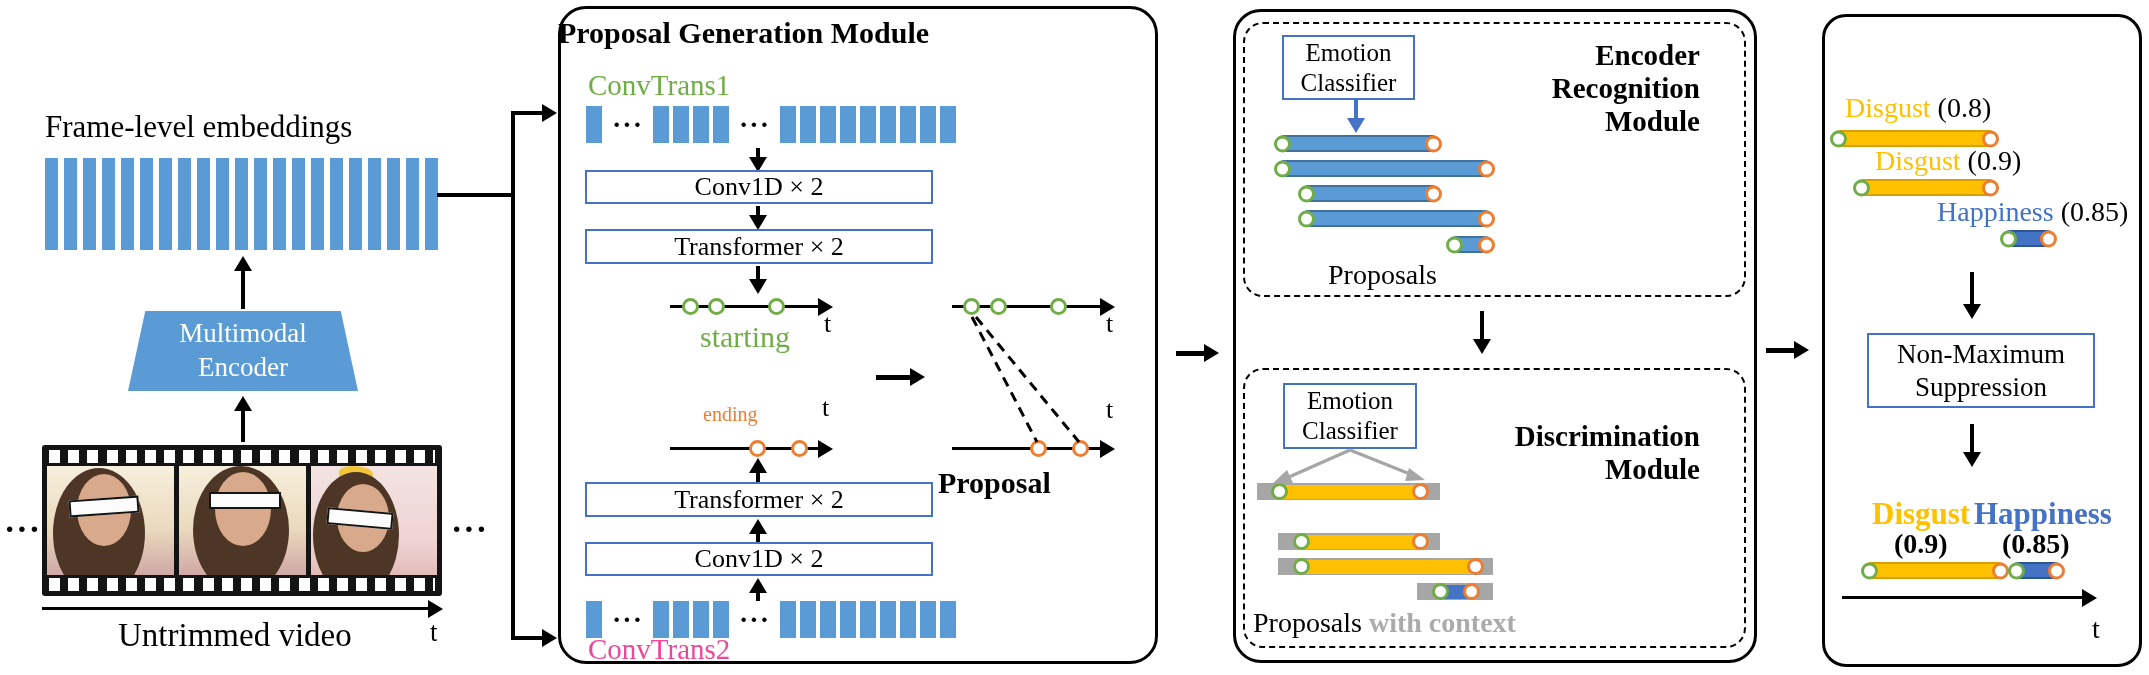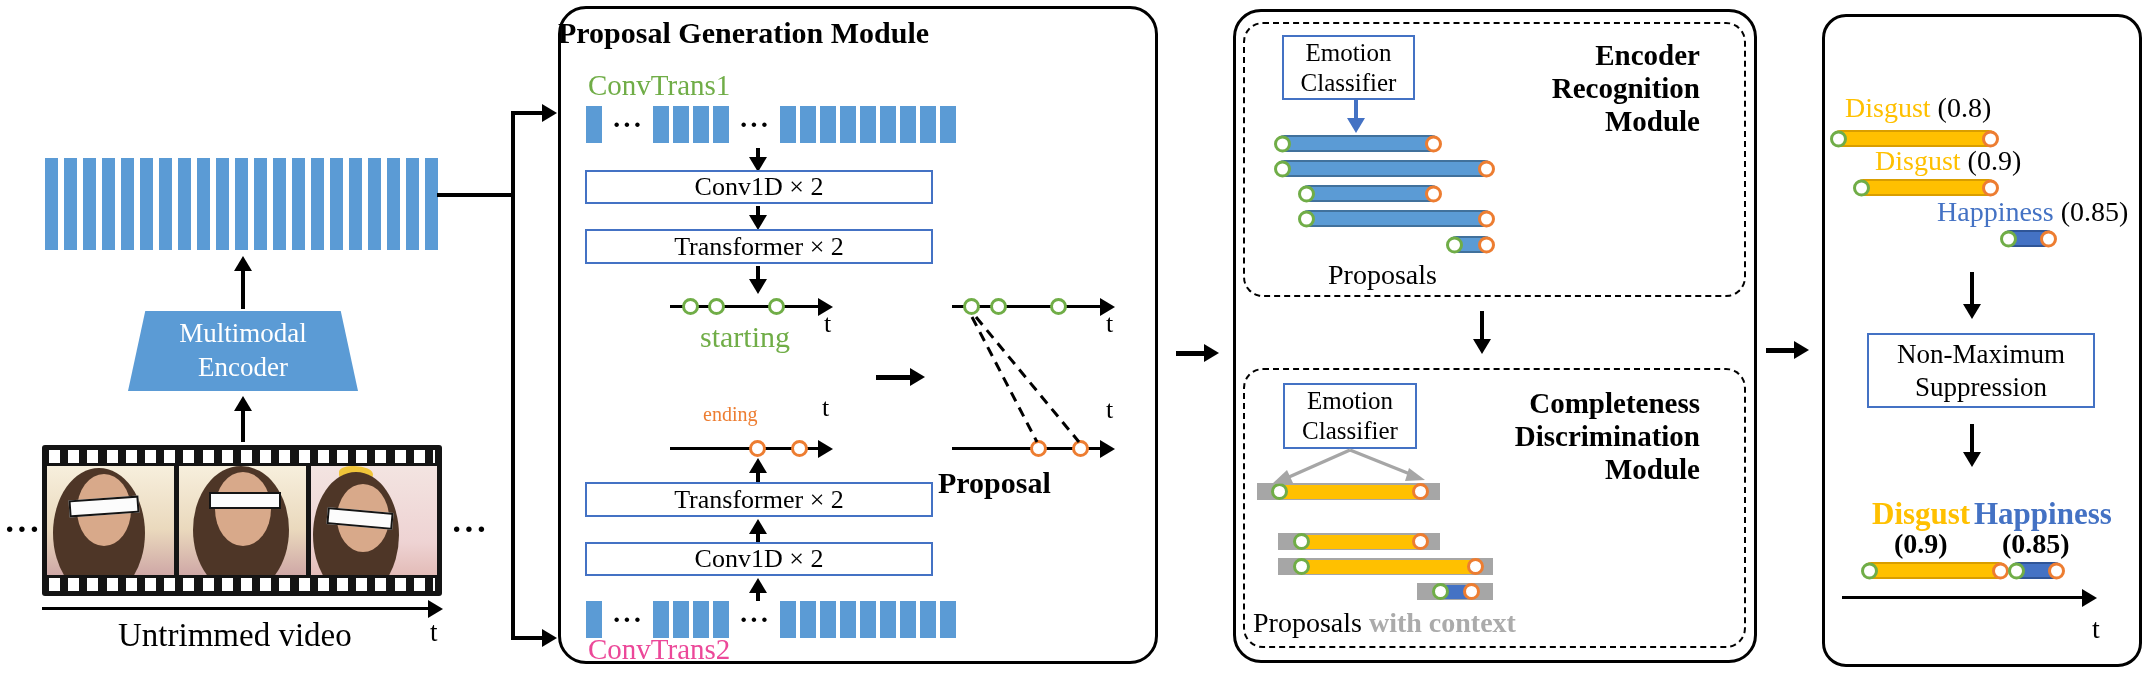--- a/index.html
+++ b/index.html
@@ -62,20 +62,21 @@
   .face{position:absolute;border-radius:50%;background:#d8a98a;}
   .censor{position:absolute;background:#fcfcfc;border:2.5px solid #141414;}
   .hclip{position:absolute;background:#f0c53a;border-radius:40% 60% 50% 50%;}
   .svg-overlay{position:absolute;left:0;top:0;}
 </style>
 </head>
 <body>
 
 <div id="canvas">
 
+  <div class="lbl center" style="left:45px;top:110px;width:392px;font-size:31px;">Frame-level embeddings</div>
 
   <div class="ebars" style="left:45px;top:158px;">
       <div class="ebar"></div>
       <div class="ebar"></div>
       <div class="ebar"></div>
       <div class="ebar"></div>
       <div class="ebar"></div>
       <div class="ebar"></div>
       <div class="ebar"></div>
       <div class="ebar"></div>
@@ -329,21 +330,20 @@
   <div class="ctxbar" style="left:1417px;top:583px;width:76px;">
     <span class="fill blue" style="left:21px;width:35px;"></span>
     <span class="circ" style="left:15px;"></span>
     <span class="circ o" style="left:46px;"></span>
   </div>
 
   <div class="lbl" style="left:1253px;top:608px;font-size:28px;">
     <span>Proposals</span><span style="color:#ABABAB;font-weight:bold;"> with context</span>
   </div>
 
-  <div class="lbl right bold" style="left:1440px;top:388px;width:260px;font-size:29px;">Completeness</div>
   <div class="lbl right bold" style="left:1440px;top:421px;width:260px;font-size:29px;">Discrimination</div>
   <div class="lbl right bold" style="left:1440px;top:454px;width:260px;font-size:29px;">Module</div>
 
   <div class="hline" style="left:1766px;top:348px;width:30px;height:4.5px;"></div>
   <div class="tri-r" style="left:1794px;top:341px;"></div>
 
   <div class="panel" style="left:1822px;top:14px;width:320px;height:653px;border-radius:24px;"></div>
 
   <div class="lbl" style="left:1845px;top:93px;font-size:28px;">
     <span style="color:#FFC000;">Disgust</span>

